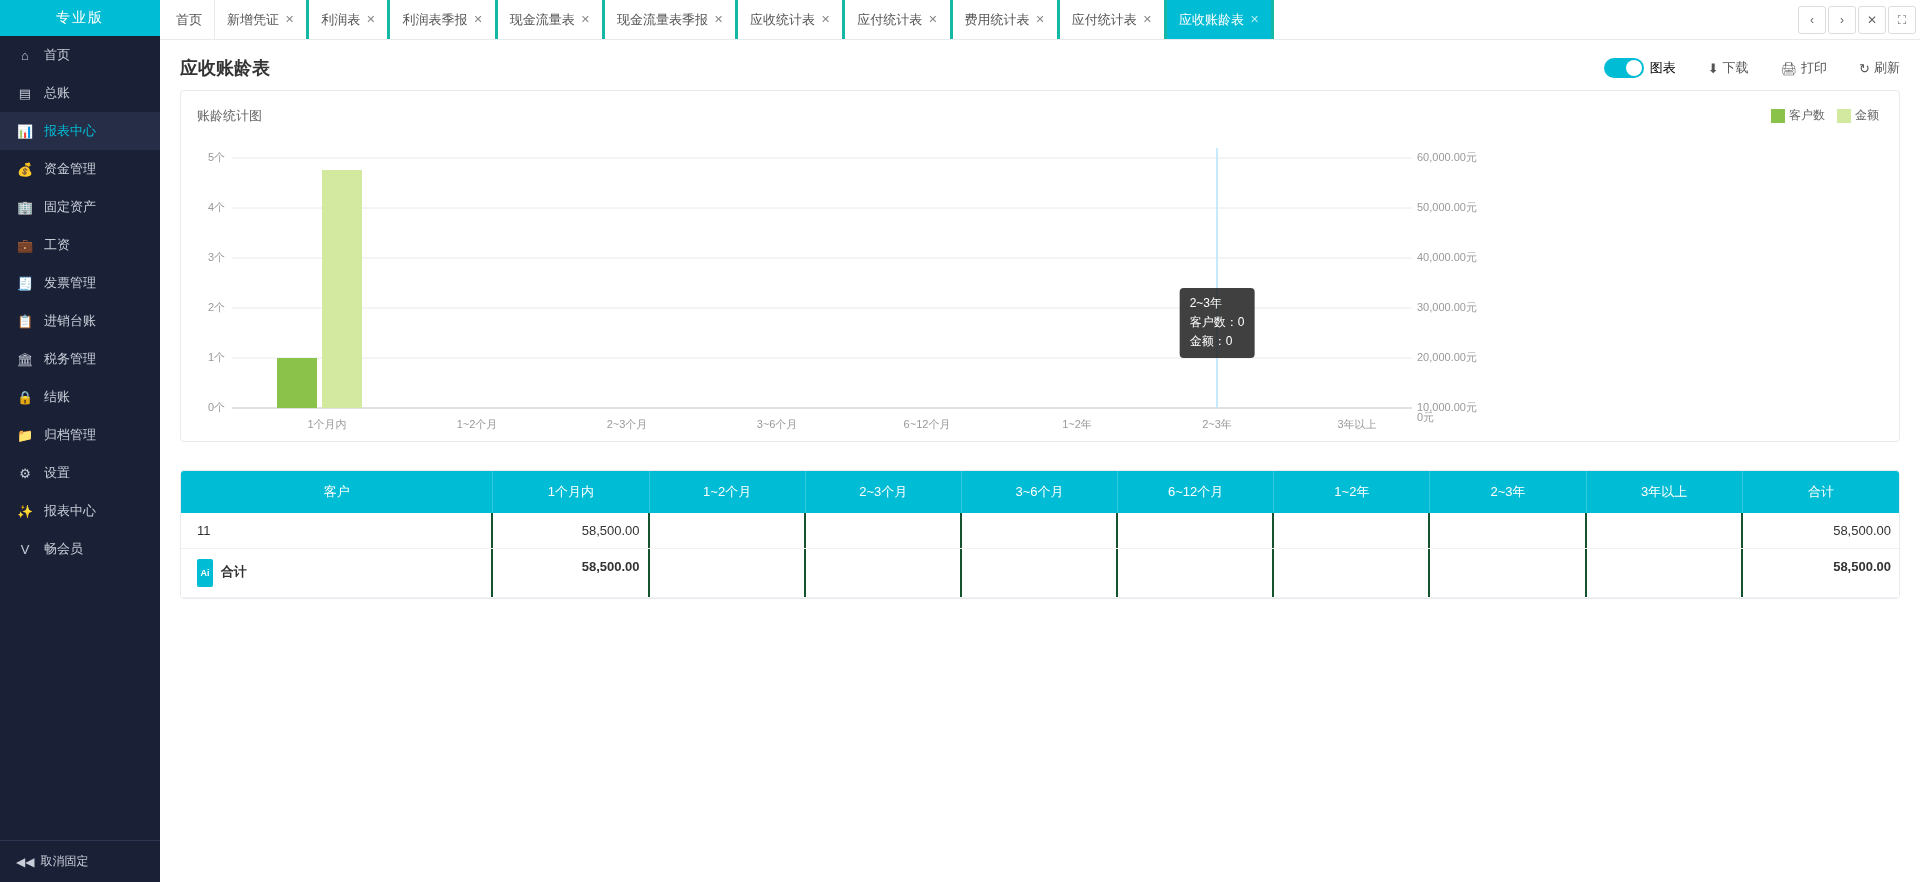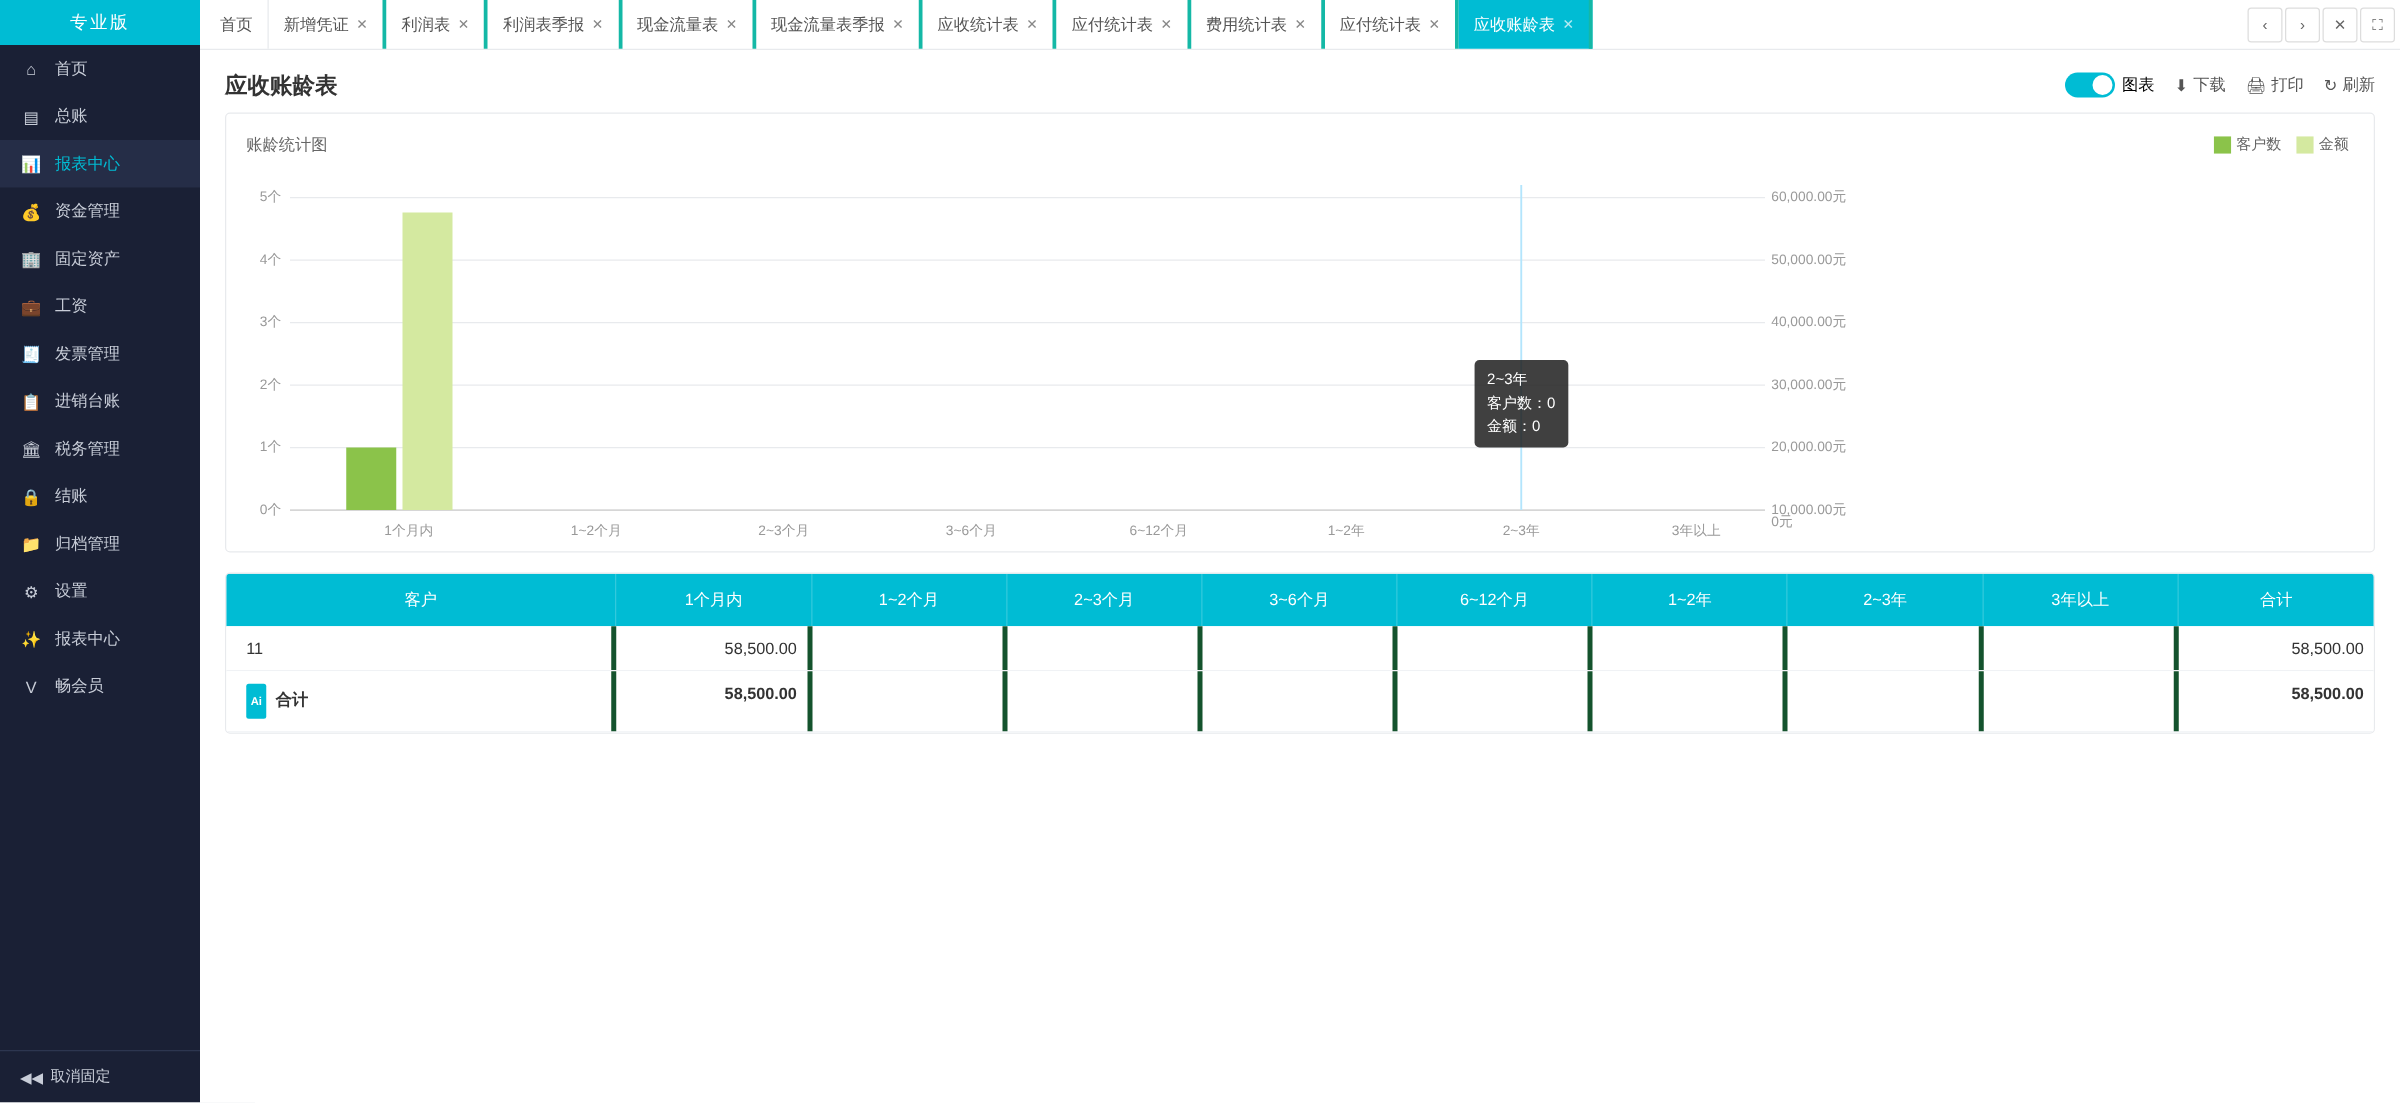--- a/index.html
+++ b/index.html
@@ -120,21 +120,21 @@
       padding: 16px 20px 10px;
     }
     .page-title {
       font-size: 18px;
       font-weight: bold;
       color: #333;
     }
     .page-actions {
       display: flex;
       align-items: center;
-      gap: 16px;
+      gap: 32px;
     }
     .toggle-switch {
       display: flex;
       align-items: center;
       gap: 6px;
     }
     .toggle {
       width: 40px;
       height: 20px;
       background: #00bcd4;
@@ -202,21 +202,21 @@
       border-radius: 4px;
       padding: 6px 10px;
       font-size: 12px;
       line-height: 1.6;
       pointer-events: none;
       white-space: nowrap;
     }
 
     
     .data-table {
-      margin: 16px 20px;
+      margin: 28px 20px;
       border: 1px solid #e8eaed;
       border-radius: 4px;
       overflow: hidden;
     }
     .table-header {
       display: grid;
       grid-template-columns: 2fr 1fr 1fr 1fr 1fr 1fr 1fr 1fr 1fr 1fr;
       background: #00bcd4;
       color: white;
       font-size: 13px;
@@ -235,21 +235,21 @@
     }
     .table-row.total-row {
       font-weight: bold;
       background: white;
     }
     .table-cell {
       padding: 10px 8px;
       text-align: right;
       font-size: 13px;
       color: #333;
-      border-right: 4px solid #14532d;
+      border-right: 2px solid #14532d;
     }
     .table-cell:first-child { text-align: left; padding-left: 16px; }
     .table-cell:last-child { border-right: none; }
     .total-icon {
       display: inline-flex;
       align-items: center;
       justify-content: center;
       width: 16px;
       height: 28px;
       background: #00bcd4;

